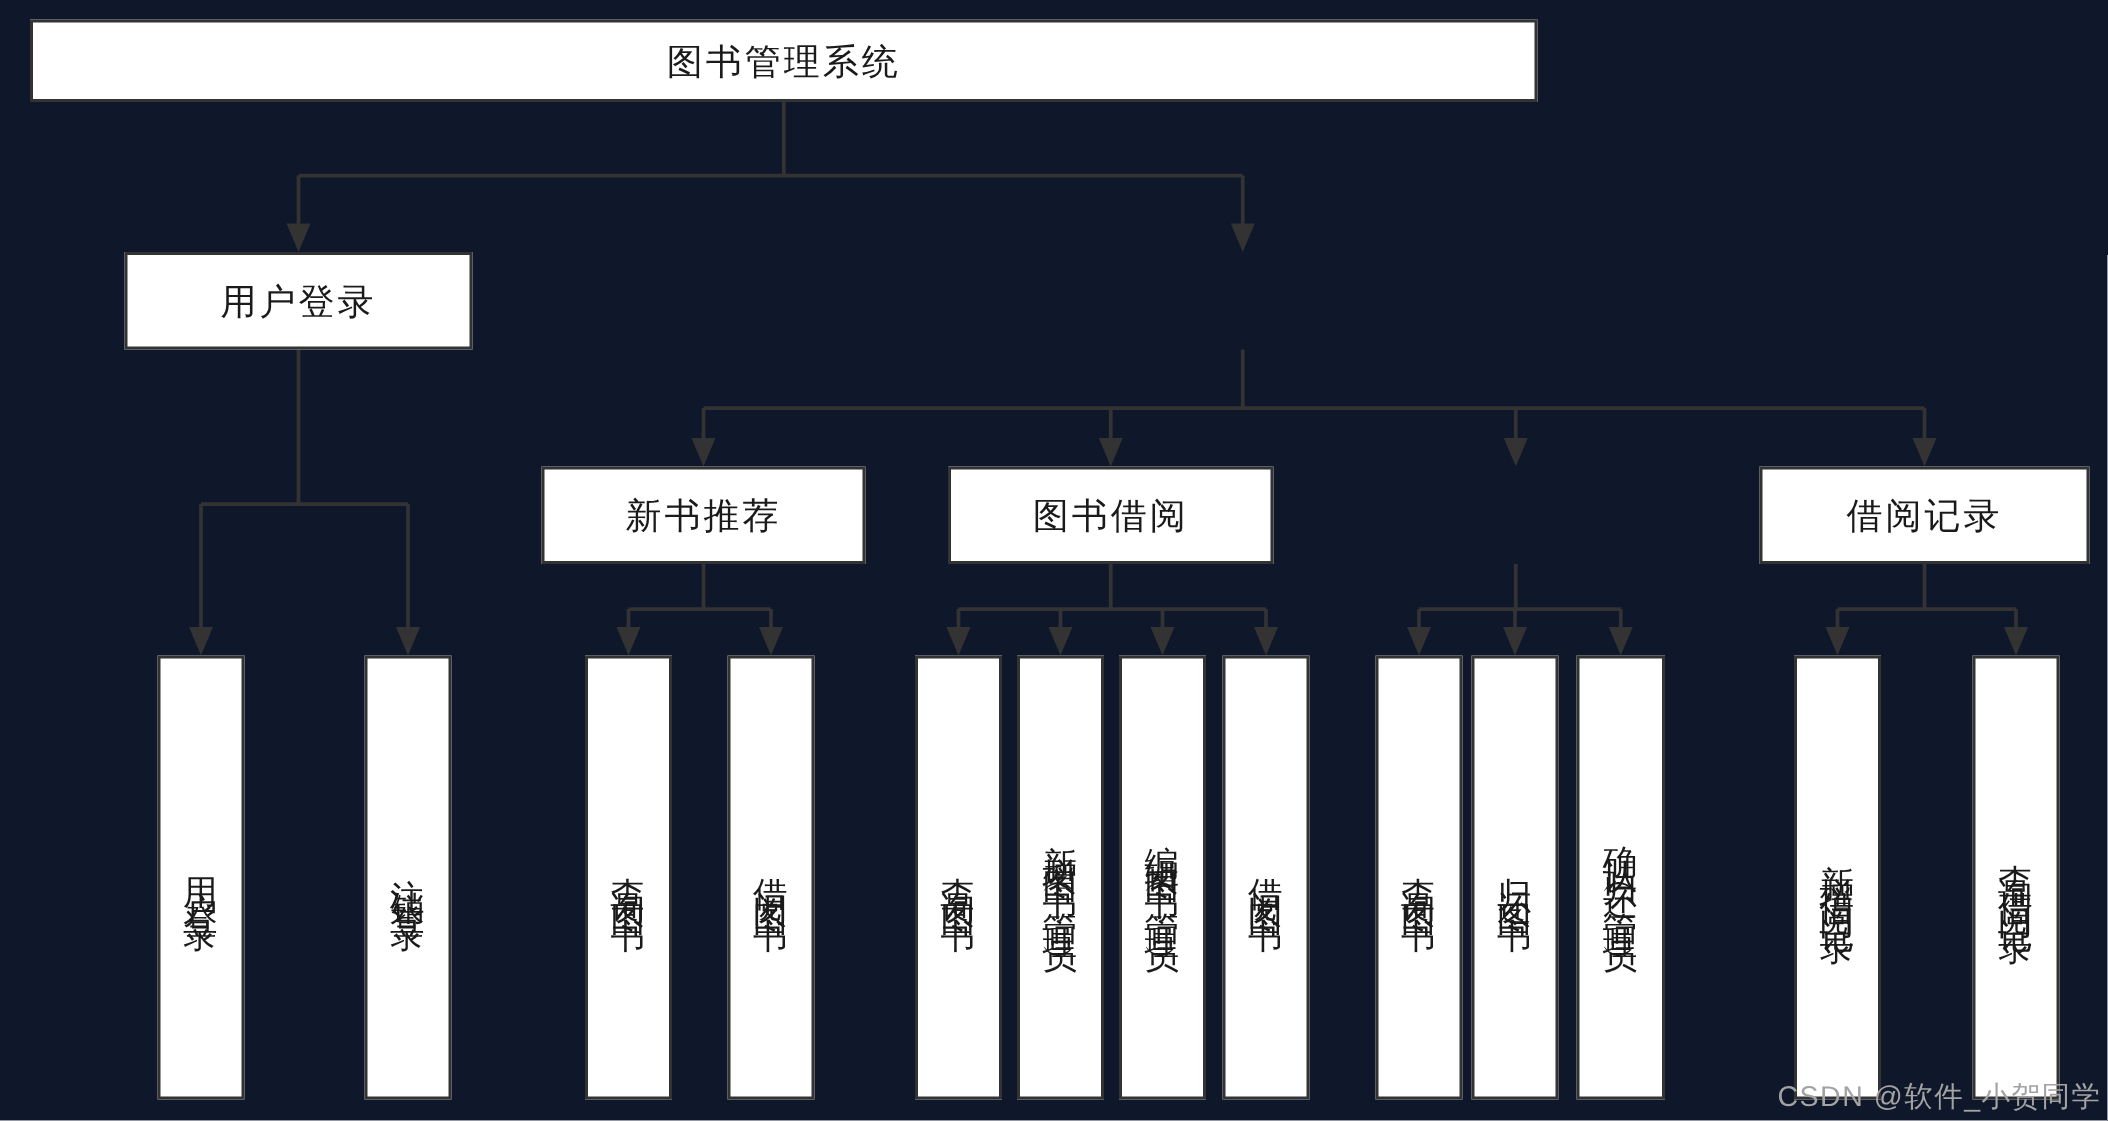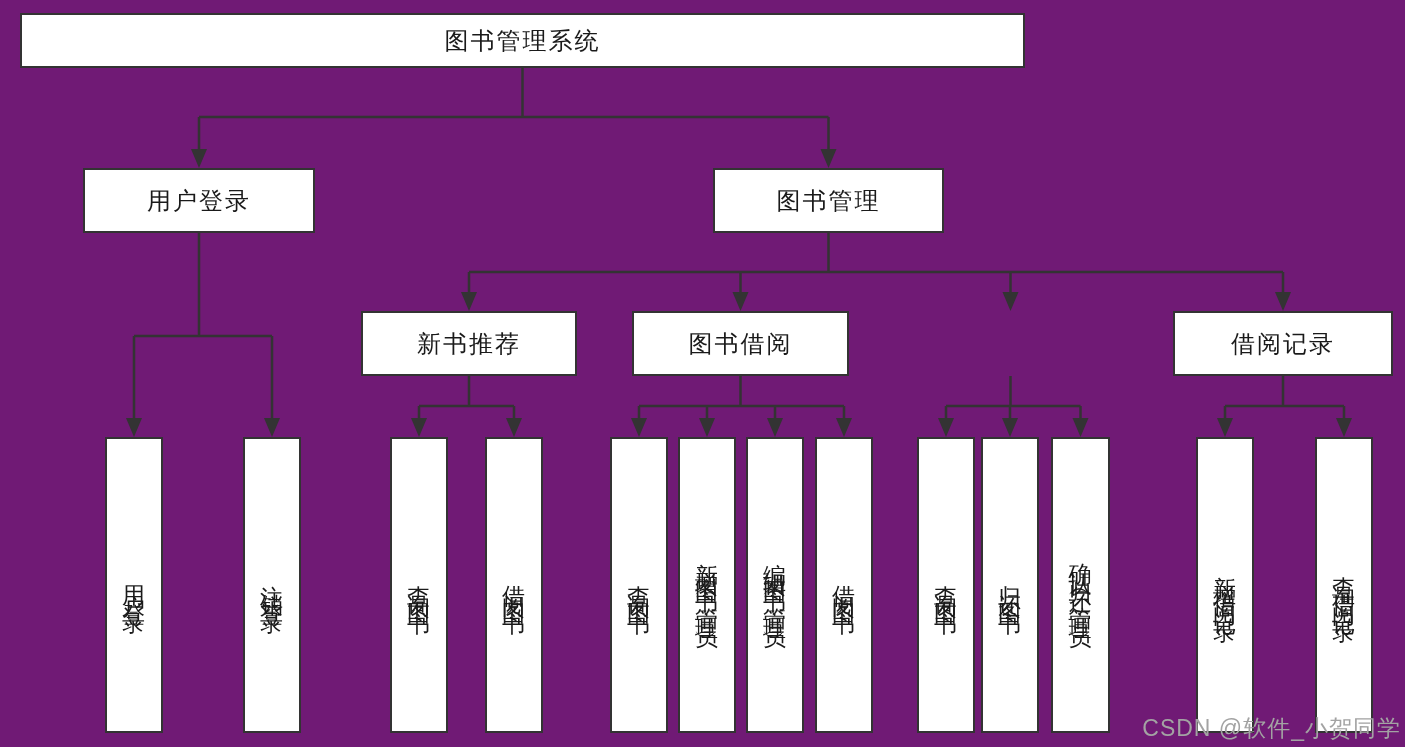--- a/index.html
+++ b/index.html
@@ -1,19 +1,19 @@
 <!DOCTYPE html>
 <html><head>
 <meta charset="utf-8">
 <style>
   html,body{margin:0;padding:0;background:#ffffff;}
   #stage{
     position:relative;
     width:1405px;height:747px;
-    background:#701a75;
+    background:#0f172a;
     font-family:"Liberation Sans","DejaVu Sans",sans-serif;
     overflow:hidden;
   }
   #connectors{position:absolute;left:0;top:0;z-index:1;}
   .node{
     position:absolute;
     box-sizing:border-box;
     background:#ffffff;
     border:2.5px solid #333333;
     color:#1a1a1a;
@@ -31,40 +31,39 @@
     writing-mode:vertical-rl;
     font-size:23px;
     letter-spacing:9px;
     line-height:58px;
   }
   #watermark{
     position:absolute;
     right:4px;
     bottom:3px;
     z-index:3;
-    font-size:23px;
+    font-size:19px;
     color:#a3a3a3;
     letter-spacing:1px;
     white-space:nowrap;
   }
 </style>
 </head>
 <body>
 
 <div id="stage">
 
   <svg id="connectors" width="1405" height="747">
     <path id="edge-lines" fill="none" stroke="#333333" stroke-width="2.5" d="M522.5 68V117M199 117H828.5M199 117V152M828.5 117V152M199 233V336M134 336H272M134 336V421M272 336V421M828.5 233V272M469 272H1283M469 272V295M740.5 272V295M1010.5 272V295M1283 272V295M469 376V406M419 406H514M419 406V421M514 406V421M740.5 376V406M639 406H844M639 406V421M707 406V421M775 406V421M844 406V421M1010.5 376V406M946 406H1080.5M946 406V421M1010 406V421M1080.5 406V421M1283 376V406M1225 406H1344M1225 406V421M1344 406V421"></path>
     <path id="edge-heads" fill="#333333" stroke="none" d="M199 168L191 149H207ZM828.5 168L820.5 149H836.5ZM134 437L126 418H142ZM272 437L264 418H280ZM469 311L461 292H477ZM740.5 311L732.5 292H748.5ZM1010.5 311L1002.5 292H1018.5ZM1283 311L1275 292H1291ZM419 437L411 418H427ZM514 437L506 418H522ZM639 437L631 418H647ZM707 437L699 418H715ZM775 437L767 418H783ZM844 437L836 418H852ZM946 437L938 418H954ZM1010 437L1002 418H1018ZM1080.5 437L1072.5 418H1088.5ZM1225 437L1217 418H1233ZM1344 437L1336 418H1352Z"></path>
   </svg>
 
   <div class="node h" id="n-root" style="left:20px;top:13px;width:1005px;height:55px;">图书管理系统</div>
 
   <div class="node h" id="n-login" style="left:83px;top:168px;width:232px;height:65px;">用户登录</div>
-  <div class="node h" id="n-mgmt" style="left:713px;top:168px;width:231px;height:65px;">图书管理</div>
 
   <div class="node h" id="n-newbook" style="left:361px;top:311px;width:216px;height:65px;">新书推荐</div>
   <div class="node h" id="n-borrow" style="left:632px;top:311px;width:217px;height:65px;">图书借阅</div>
   <div class="node h" id="n-record" style="left:1173px;top:311px;width:220px;height:65px;">借阅记录</div>
 
   <div class="node v" id="l-user-login" style="left:105px;top:437px;width:58px;height:296px;">用户登录</div>
   <div class="node v" id="l-logout" style="left:243px;top:437px;width:58px;height:296px;">注销登录</div>
 
   <div class="node v" id="l-nb-q" style="left:390px;top:437px;width:58px;height:296px;">查询图书</div>
   <div class="node v" id="l-nb-b" style="left:485px;top:437px;width:58px;height:296px;">借阅图书</div>

